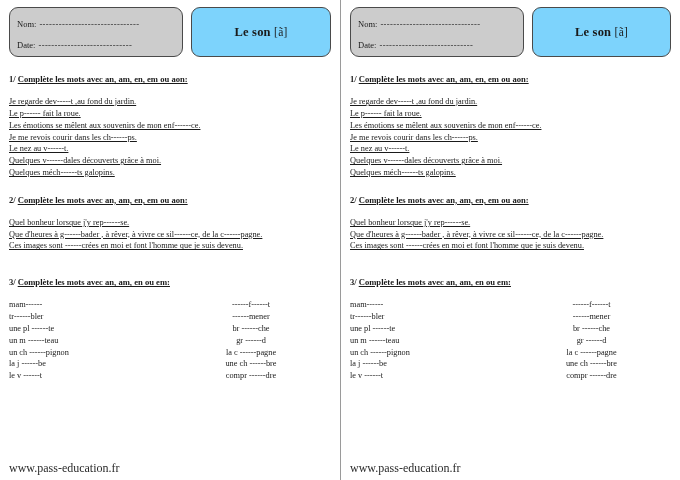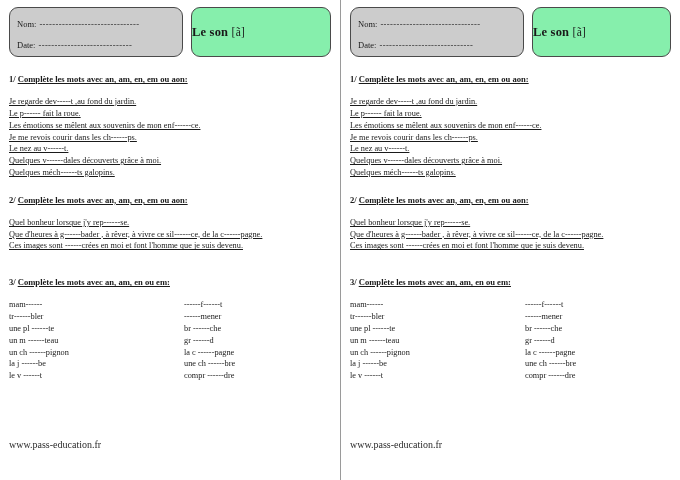--- a/index.html
+++ b/index.html
@@ -65,25 +65,25 @@
   .iddashes {
     font-size: 8.5px;
     letter-spacing: 0.4px;
     overflow: hidden;
     white-space: nowrap;
   }
   .titlebox {
     flex: 1 1 auto;
     border: 1px solid #4a4a4a;
     border-radius: 9px;
-    background: #86efac;
+    background: #7dd3fc;
     box-sizing: border-box;
     display: flex;
     align-items: center;
-    justify-content: flex-start;
+    justify-content: center;
   }
   .titletext {
     font-size: 12.5px;
     font-weight: bold;
     letter-spacing: 0.2px;
   }
   .titletext .phon {
     font-weight: normal;
     font-size: 11.5px;
   }
@@ -118,41 +118,42 @@
   .line.wrap {
     white-space: normal;
   }
   .block2 {
     margin-bottom: 24px;
   }
 
   
   .wordgrid {
     display: flex;
-    gap: 13px;
+    gap: 0;
   }
   .wordcol {
     display: flex;
     flex-direction: column;
   }
   .wordcol.left {
     flex: 0 0 150px;
   }
   .wordcol.right {
     flex: 1 1 auto;
     padding-left: 12px;
+    align-items: center;
   }
   .word {
     white-space: nowrap;
   }
 
   
   .footer {
-    font-size: 10px;
-    padding-bottom: 30px;
+    font-size: 12px;
+    padding-bottom: 4px;
     color: #2b2b2b;
   }
 </style>
 </head>
 <body>
 
 <div class="page">
 
   <div class="panel left">
 

